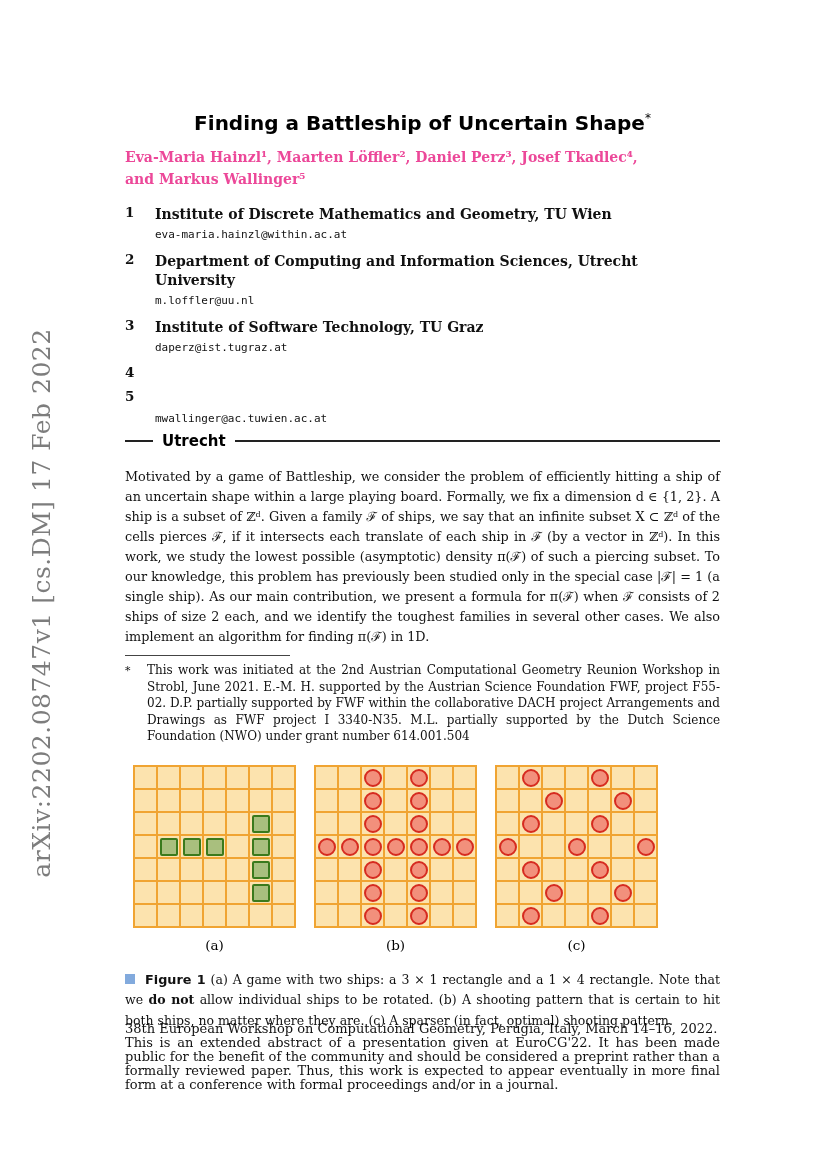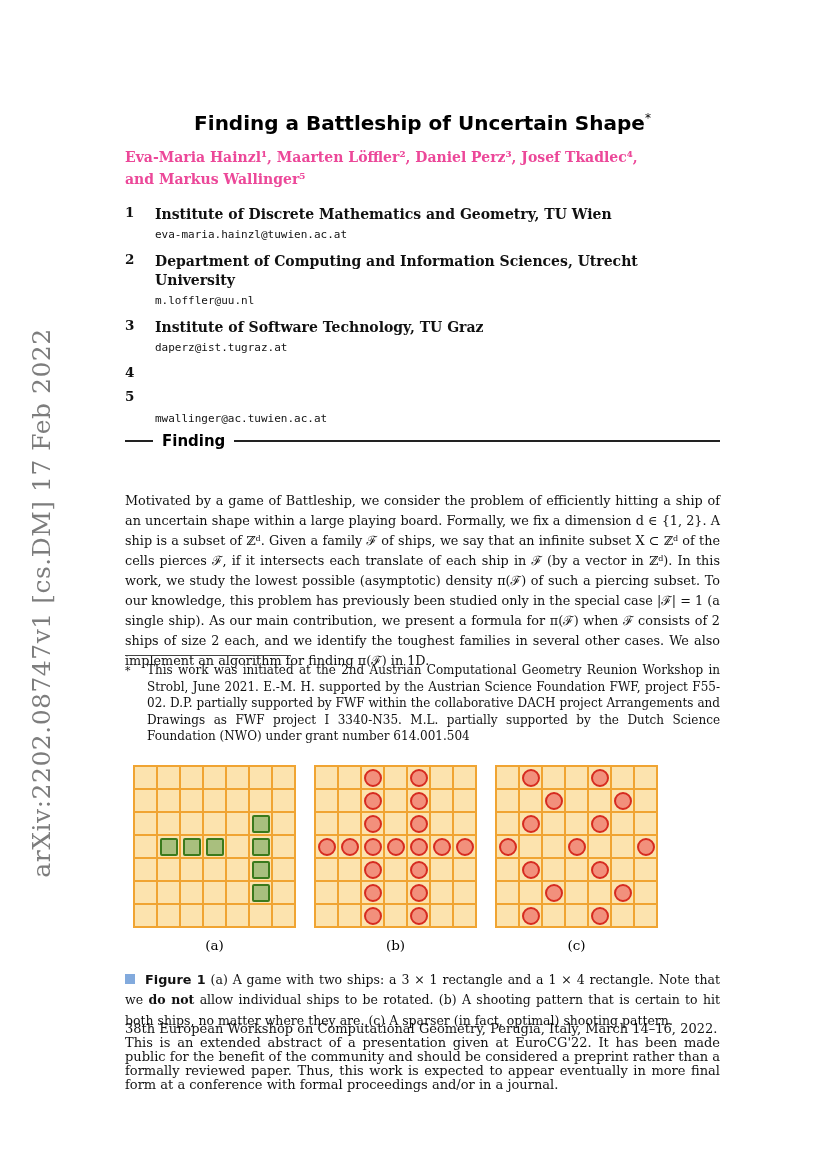--- a/index.html
+++ b/index.html
@@ -34,21 +34,21 @@
   .aff-name { font-weight:bold; font-size:14px; line-height:18px; }
   .aff-email { font-family:"DejaVu Sans Mono", monospace; font-size:11px; line-height:17px; font-weight:normal; }
 
   .abstract-heading { top:432px; display:flex; align-items:center; }
   .abstract-heading .rule-short { width:28px; height:1.3px; background:#222; margin-right:9px; }
   .abstract-heading .rule-long { flex:1; height:1.3px; background:#222; margin-left:9px; }
   .abstract-heading .label {
     font-family:"DejaVu Sans", sans-serif; font-weight:bold; font-size:15px; color:#000;
   }
 
-  .abstract-body { top:478px; font-size:12.8px; line-height:20px; text-align:justify; }
+  .abstract-body { top:454px; font-size:12.8px; line-height:20px; text-align:justify; }
 
   .footnote-rule { top:655px; width:165px; height:1px; background:#444; }
   .footnote { top:662px; display:flex; font-size:12px; line-height:16.5px; }
   .footnote .marker { flex:0 0 22px; font-size:11px; padding-top:1px; }
   .footnote .fn-text { flex:1; text-align:justify; }
 
   .figure-row { top:765px; left:133px; width:560px; display:flex; gap:18px; position:absolute; }
   .grid-wrap { display:flex; flex-direction:column; align-items:center; }
   .board {
     display:grid; grid-template-columns:repeat(7,23px); grid-template-rows:repeat(7,23px);
@@ -87,21 +87,21 @@
     <div>Eva-Maria Hainzl¹, Maarten Löffler², Daniel Perz³, Josef Tkadlec⁴,</div>
     <div>and Markus Wallinger⁵</div>
   </div>
 
   <div class="col affiliations">
     <ol>
       <li>
         <span class="aff-num">1</span>
         <span>
           <span class="aff-name">Institute of Discrete Mathematics and Geometry, TU Wien</span><br>
-          <span class="aff-email">eva-maria.hainzl@tuwien.ac.at</span>
+          <span class="aff-email">eva-maria.hainzl@within.ac.at</span>
         </span>
       </li>
       <li>
         <span class="aff-num">2</span>
         <span>
           <span class="aff-name">Department of Computing and Information Sciences, Utrecht University</span><br>
           <span class="aff-email">m.loffler@uu.nl</span>
         </span>
       </li>
       <li>
@@ -119,21 +119,21 @@
         <span>
           <br>
           <span class="aff-email">mwallinger@ac.tuwien.ac.at</span>
         </span>
       </li>
     </ol>
   </div>
 
   <div class="col abstract-heading">
     <span class="rule-short"></span>
-    <span class="label">Finding</span>
+    <span class="label">Utrecht</span>
     <span class="rule-long"></span>
   </div>
 
   <p class="col abstract-body">Motivated by a game of Battleship, we consider the problem of efficiently hitting a ship of an uncertain shape within a large playing board. Formally, we fix a dimension d ∈ {1, 2}. A ship is a subset of ℤᵈ. Given a family ℱ of ships, we say that an infinite subset X ⊂ ℤᵈ of the cells pierces ℱ, if it intersects each translate of each ship in ℱ (by a vector in ℤᵈ). In this work, we study the lowest possible (asymptotic) density π(ℱ) of such a piercing subset. To our knowledge, this problem has previously been studied only in the special case |ℱ| = 1 (a single ship). As our main contribution, we present a formula for π(ℱ) when ℱ consists of 2 ships of size 2 each, and we identify the toughest families in several other cases. We also implement an algorithm for finding π(ℱ) in 1D.</p>
 
   <div class="col footnote-rule"></div>
   <div class="col footnote">
     <span class="marker">*</span>
     <span class="fn-text">This work was initiated at the 2nd Austrian Computational Geometry Reunion Workshop in Strobl, June 2021. E.-M. H. supported by the Austrian Science Foundation FWF, project F55-02. D.P. partially supported by FWF within the collaborative DACH project Arrangements and Drawings as FWF project I 3340-N35. M.L. partially supported by the Dutch Science Foundation (NWO) under grant number 614.001.504</span>
   </div>

